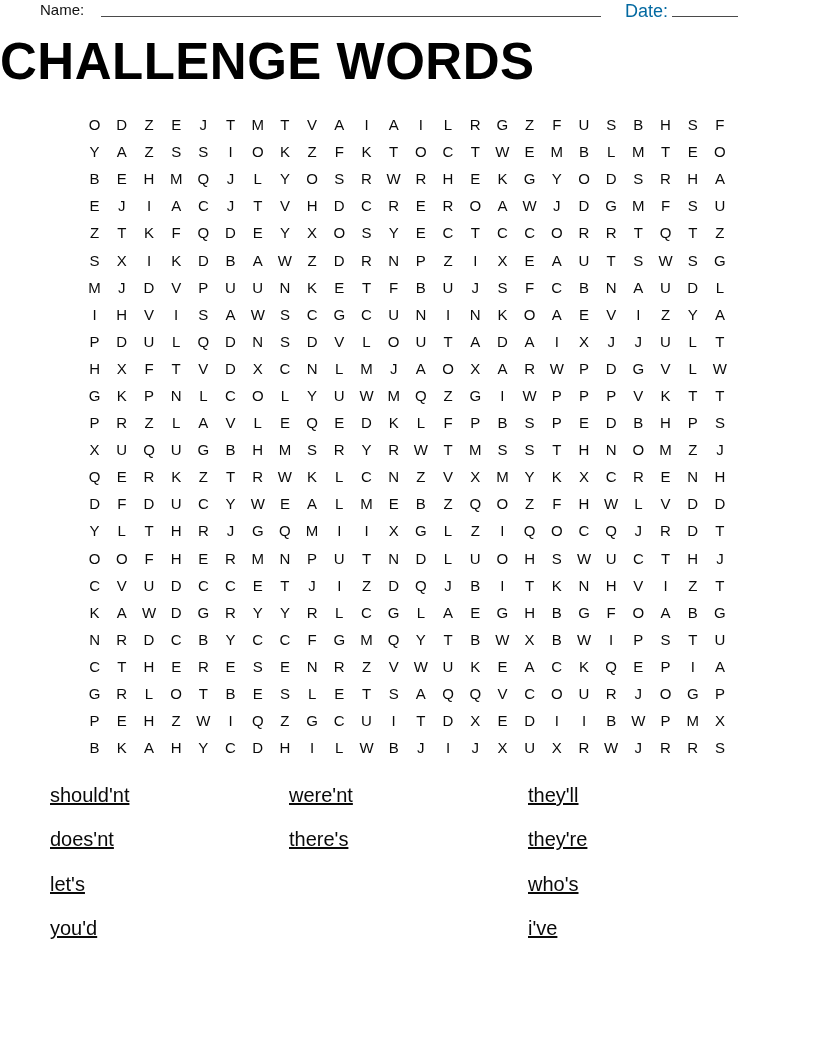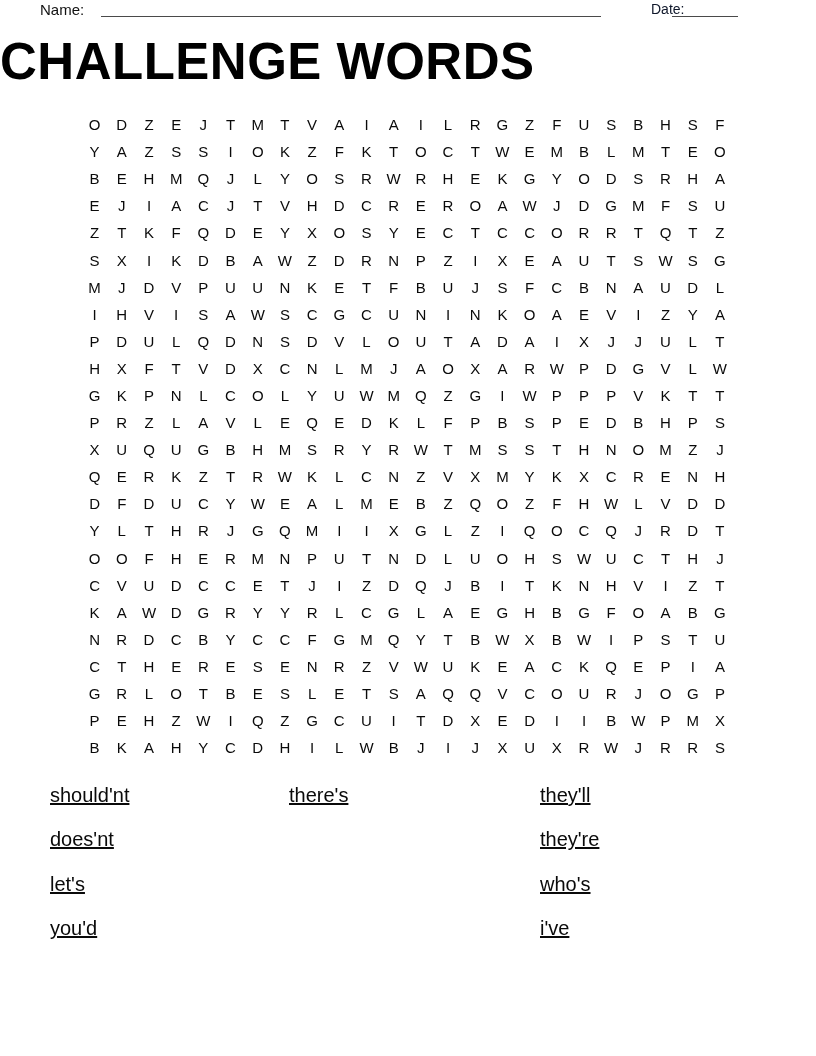--- a/index.html
+++ b/index.html
@@ -24,23 +24,23 @@
     color: #111111;
   }
   .name-line {
     position: absolute;
     left: 101px; top: 16px;
     width: 500px; height: 0;
     border-top: 1.5px solid #4a4a4a;
   }
   .date-label {
     position: absolute;
-    left: 651px; top: 1px;
-    font-size: 14px;
-    color: #0f172a;
+    left: 625px; top: 1px;
+    font-size: 18px;
+    color: #0369a1;
   }
   .date-line {
     position: absolute;
     left: 672px; top: 16px;
     width: 66px; height: 0;
     border-top: 1.5px solid #4a4a4a;
   }
 
   
   .title {
@@ -72,21 +72,21 @@
     color: #0a0a0a;
   }
 
   
   .words {
     position: absolute;
     left: 50px; top: 773px;
     display: flex;
   }
   .word-col { width: 239px; }
-  .word-col:last-child { width: auto; margin-left: 12px; }
+  .word-col:last-child { width: auto; }
   .word {
     height: 44.4px;
     line-height: 44.4px;
     font-size: 20px;
     font-weight: 500;
     color: #0a0a0a;
     text-decoration: underline;
   }
 </style>
 </head>
@@ -681,20 +681,21 @@
     </div>
 
   <div class="words" id="word-list">
       <div class="word-col">
         <div class="word">should'nt</div>
         <div class="word">does'nt</div>
         <div class="word">let's</div>
         <div class="word">you'd</div>
       </div>
       <div class="word-col">
+        <div class="word">were'nt</div>
         <div class="word">there's</div>
       </div>
       <div class="word-col">
         <div class="word">they'll</div>
         <div class="word">they're</div>
         <div class="word">who's</div>
         <div class="word">i've</div>
       </div>
     </div>
 

